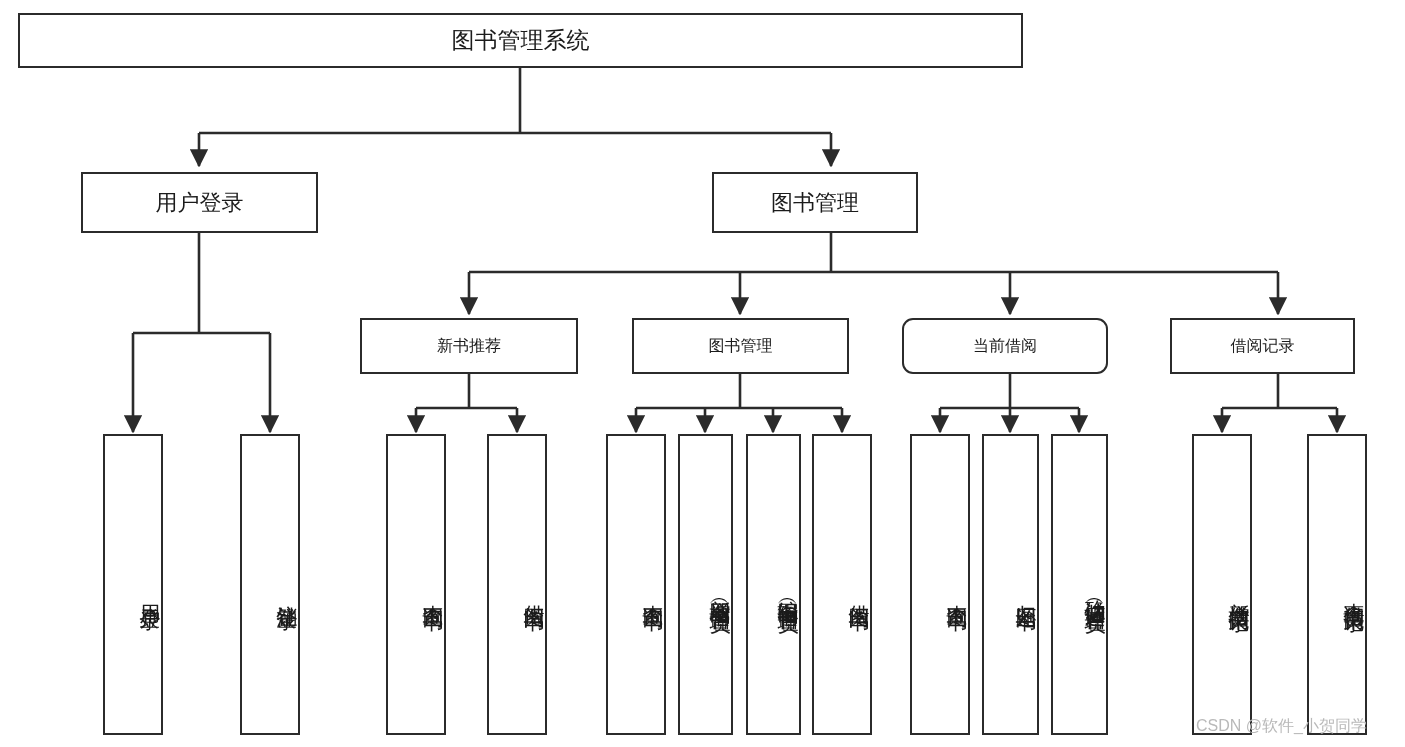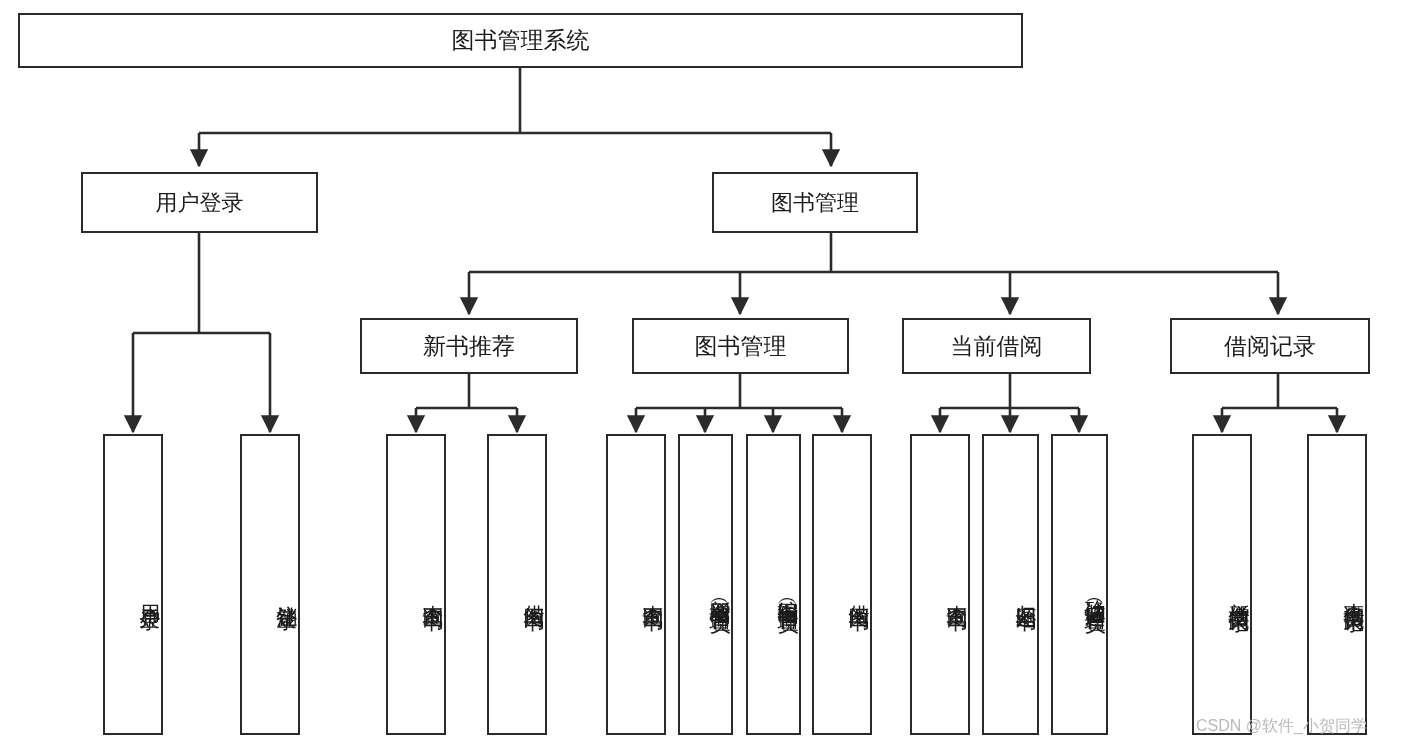--- a/index.html
+++ b/index.html
@@ -37,21 +37,21 @@
     color: #1b1b1b;
     z-index: 2;
   }
   .node.root {
     font-size: 23px;
   }
   .node.lvl1 {
     font-size: 22px;
   }
   .node.lvl2 {
-    font-size: 23px;
+    font-size: 16px;
   }
   .node.leaf {
     font-size: 21px;
     writing-mode: vertical-rl;
     text-orientation: upright;
     letter-spacing: 2px;
     padding-top: 14px;
     align-items: flex-start;
     justify-content: center;
   }
@@ -134,24 +134,24 @@
   <div class="node lvl1" style="left:712px; top:172px; width:206px; height:61px;">
     <span>图书管理</span>
   </div>
 
   <div class="node lvl2" style="left:360px; top:318px; width:218px; height:56px;">
     <span>新书推荐</span>
   </div>
   <div class="node lvl2" style="left:632px; top:318px; width:217px; height:56px;">
     <span>图书管理</span>
   </div>
-  <div class="node lvl2" style="left:902px; top:318px; width:189px; height:56px;">
+  <div class="node lvl2" style="left:902px; top:318px; width:206px; height:56px;border-radius:11px;">
     <span>当前借阅</span>
   </div>
-  <div class="node lvl2" style="left:1170px; top:318px; width:200px; height:56px;">
+  <div class="node lvl2" style="left:1170px; top:318px; width:185px; height:56px;">
     <span>借阅记录</span>
   </div>
 
   <div class="node leaf" style="left:103px; top:434px; width:60px; height:301px;">
     <span class="leaf-label">用户登录</span>
   </div>
   <div class="node leaf" style="left:240px; top:434px; width:60px; height:301px;">
     <span class="leaf-label">注销登录</span>
   </div>
 

